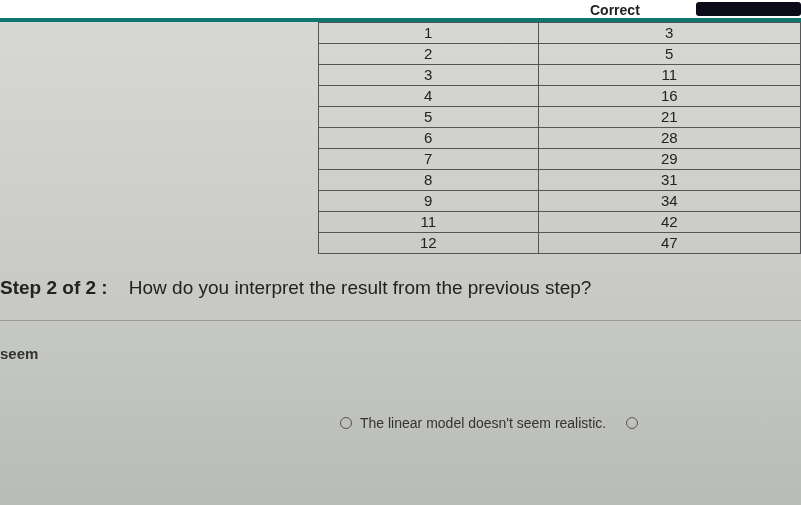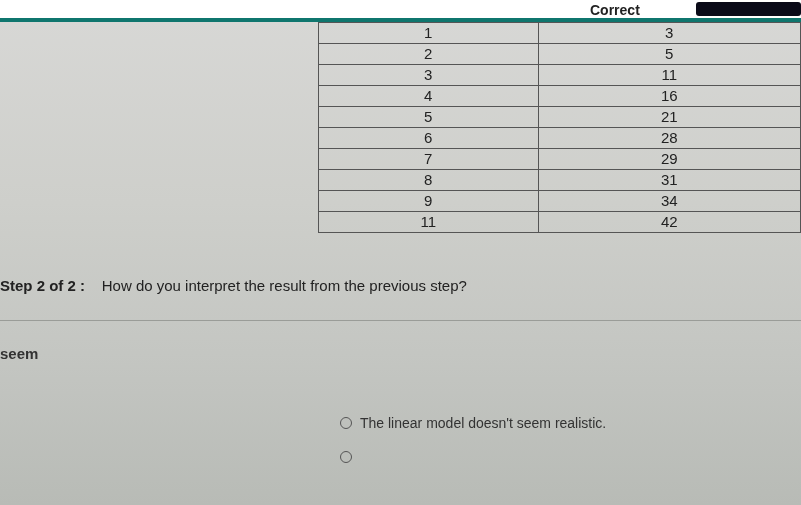--- a/index.html
+++ b/index.html
@@ -56,21 +56,21 @@
       height: 20px;
       line-height: 20px;
       padding: 0;
     }
     .data-table td:first-child { width: 220px; }
     .data-table td:last-child { width: 263px; }
     .step-line {
       position: absolute;
       top: 277px;
       left: 0px;
-      font-size: 15px;
+      font-size: 19px;
       color: #222;
     }
     .step-label { font-weight: 700; }
     .step-text { font-weight: 400; }
     .divider {
       position: absolute;
       top: 320px;
       left: 0;
       right: 0;
       height: 1px;
@@ -82,21 +82,21 @@
       left: 0px;
       font-size: 15px;
       font-weight: 600;
       color: #333;
     }
     .options {
       position: absolute;
       top: 415px;
       left: 340px;
       display: flex;
-      flex-direction: column;
+      flex-direction: row;
       gap: 20px;
     }
     .option-row {
       display: flex;
       align-items: center;
       gap: 8px;
       font-size: 14px;
       color: #333;
       cursor: pointer;
     }
@@ -152,20 +152,24 @@
         <td>31</td>
       </tr>
       <tr>
         <td>9</td>
         <td>34</td>
       </tr>
       <tr>
         <td>11</td>
         <td>42</td>
       </tr>
+      <tr>
+        <td>12</td>
+        <td>47</td>
+      </tr>
     </tbody>
 </table>
 
 <div class="step-line">
   <span class="step-label">Step 2 of 2 :</span>
   <span>&nbsp;&nbsp;</span>
   <span class="step-text">How do you interpret the result from the previous step?</span>
 </div>
 
 <div class="divider"></div>

